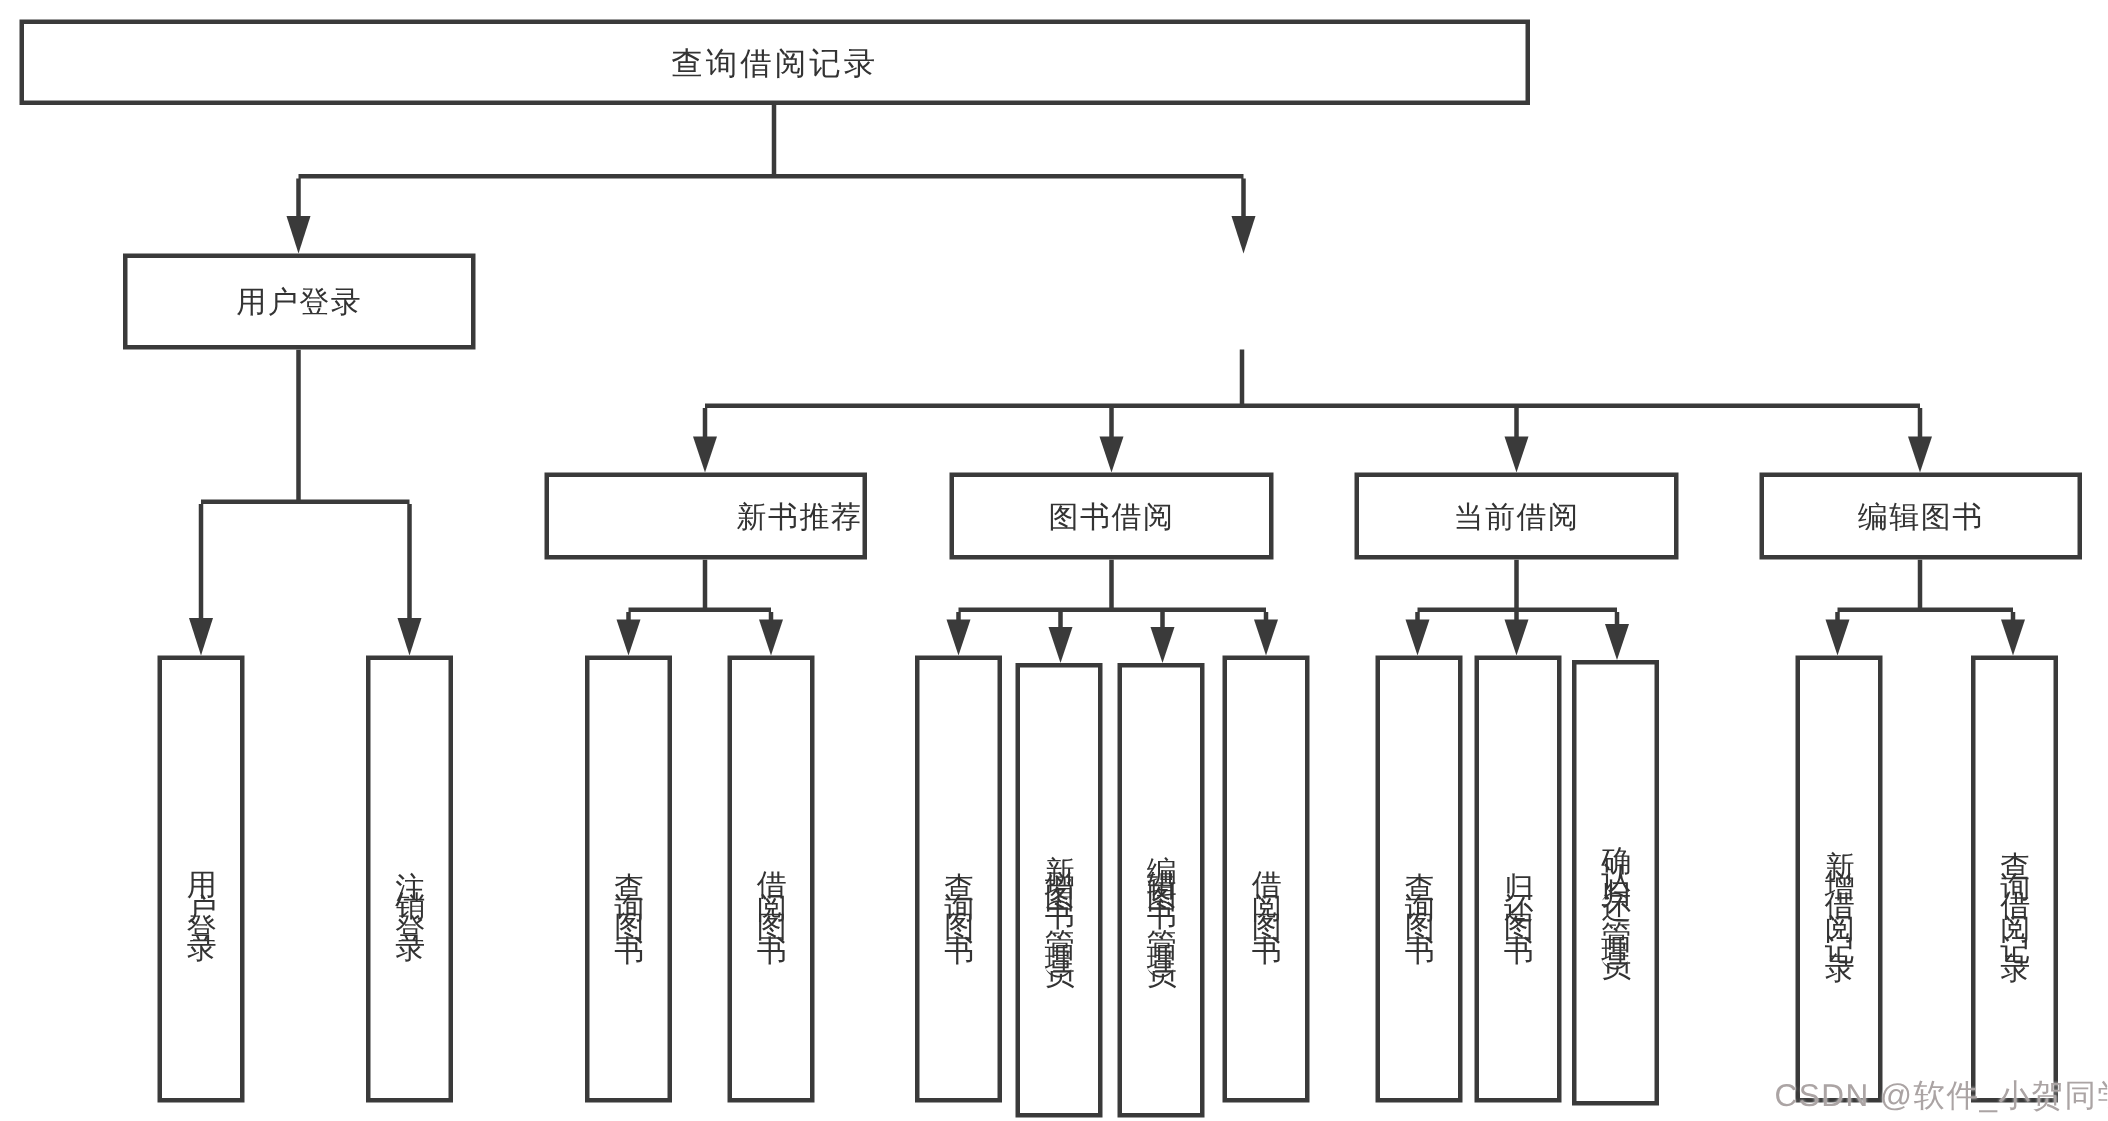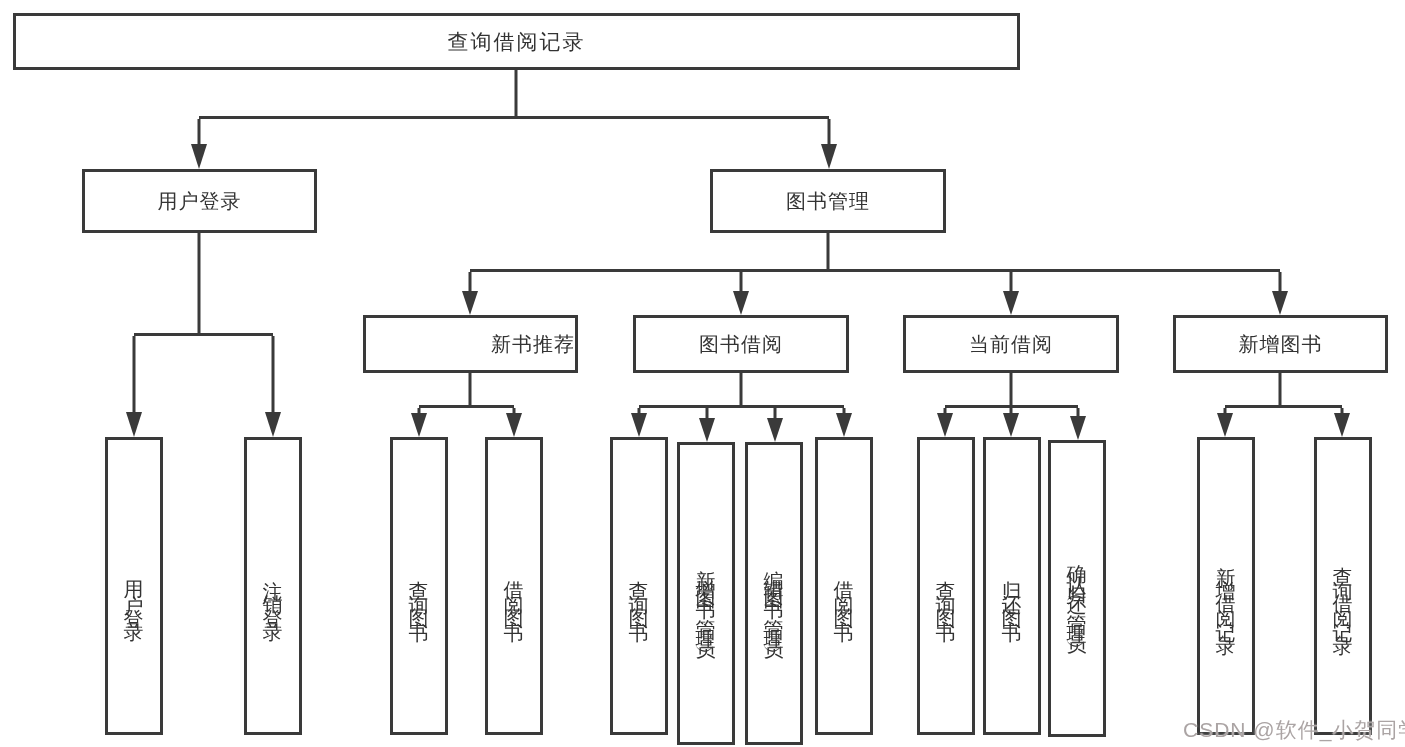--- a/index.html
+++ b/index.html
@@ -122,35 +122,32 @@
     </g>
   </svg>
 
   <div class="hnode" style="left:13px; top:13px; width:1007px; height:57px;">
     <span class="root-label">查询借阅记录</span>
   </div>
 
   <div class="hnode" style="left:82px; top:169px; width:235px; height:64px;">
     <span>用户登录</span>
   </div>
-  <div class="hnode" style="left:710px; top:169px; width:236px; height:64px;">
-    <span>图书管理</span>
-  </div>
 
   <div class="hnode" style="left:363px; top:315px; width:215px; height:58px;justify-content:flex-end;">
     <span>新书推荐</span>
   </div>
   <div class="hnode" style="left:903px; top:315px; width:216px; height:58px;">
     <span>当前借阅</span>
   </div>
   <div class="hnode" style="left:633px; top:315px; width:216px; height:58px;">
     <span>图书借阅</span>
   </div>
   <div class="hnode" style="left:1173px; top:315px; width:215px; height:58px;">
-    <span>新增图书</span>
+    <span>编辑图书</span>
   </div>
 
   <div class="vnode" style="left:105px; top:437px;">
     <span class="vlabel sp4">用户登录</span>
   </div>
   <div class="vnode" style="left:244px; top:437px;">
     <span class="vlabel sp4">注销登录</span>
   </div>
 
   <div class="vnode" style="left:390px; top:437px;">

